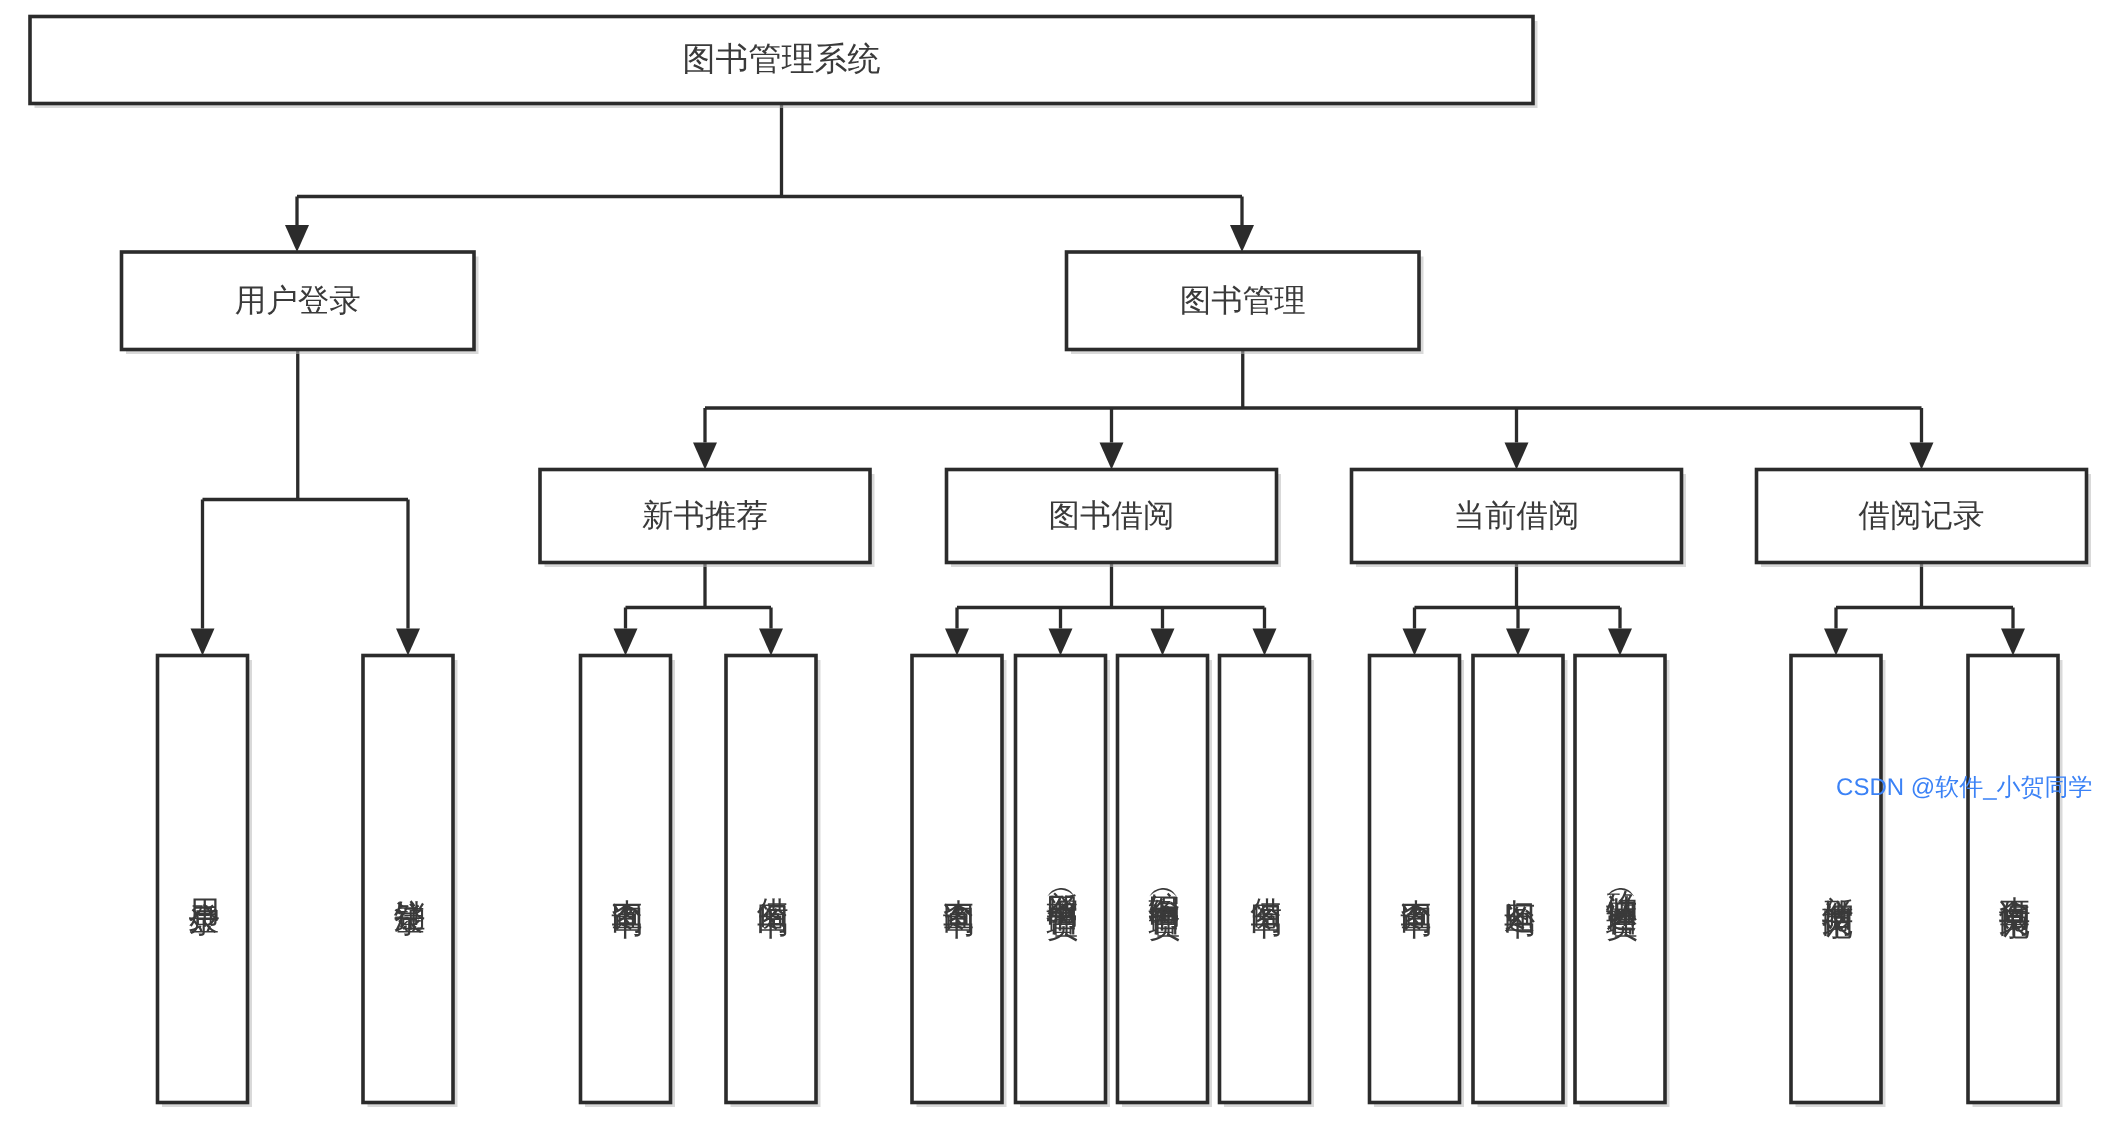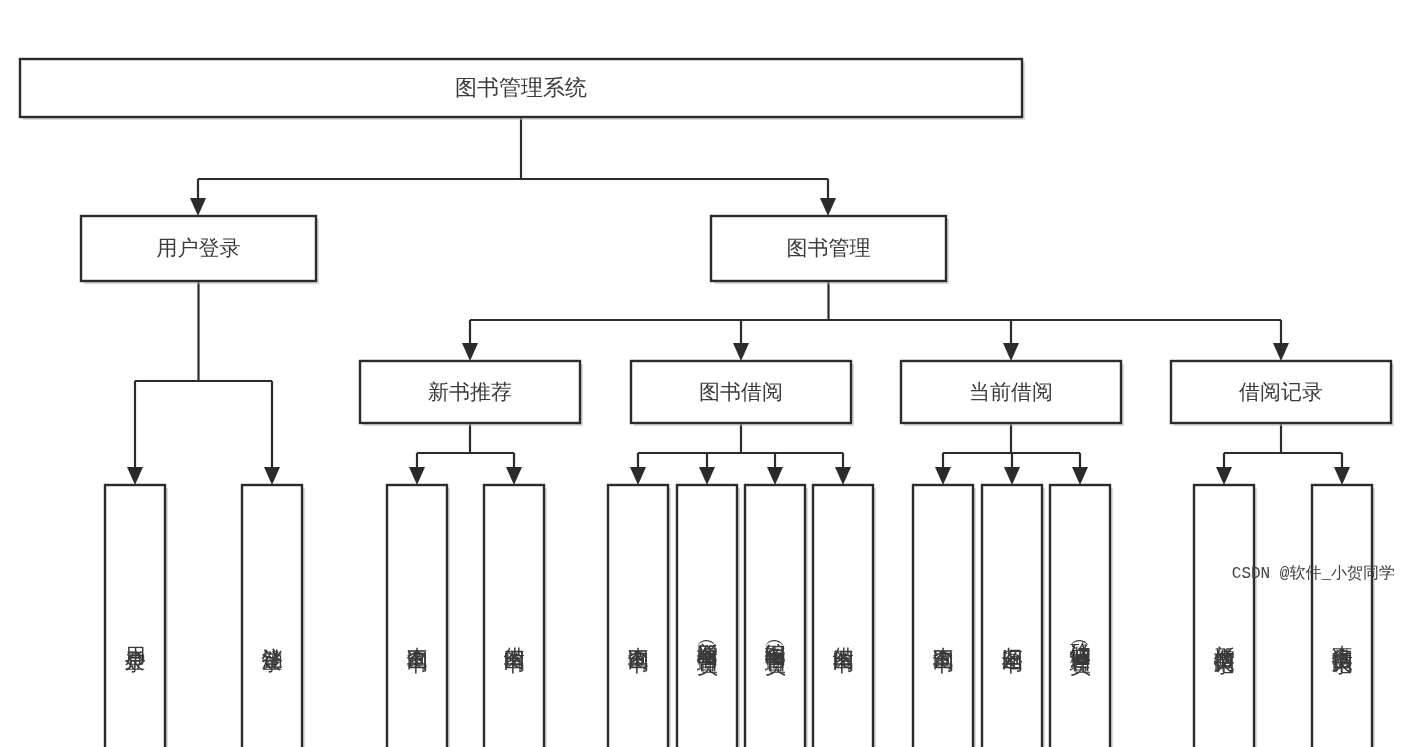--- a/index.html
+++ b/index.html
@@ -1,20 +1,20 @@
 <!DOCTYPE html>
 <html><head>
 <meta charset="utf-8">
 <style>
   html,body{margin:0;padding:0;background:#ffffff;}
   body{
     font-family:"Liberation Sans","DejaVu Sans",sans-serif;
     width:1405px;height:747px;overflow:hidden;position:relative;
   }
-  #stage{position:relative;width:1405px;height:542px;background:#fff;margin-top:48px;}
+  #stage{position:relative;width:1405px;height:542px;background:#fff;}
   svg#diagram{position:absolute;left:0;top:0;width:1405px;height:747px;display:block;}
 
   .node-box{
     fill:#ffffff;
     stroke:#2b2b2b;
     stroke-width:2.4;
   }
   .node-shadow{
     fill:#b9b9b9;
     opacity:.55;
@@ -51,23 +51,23 @@
     color:#3a3a3a;
     line-height:1.06;
     letter-spacing:2px;
     white-space:nowrap;
   }
 
   #watermark{
     position:absolute;
     right:10px;
     bottom:6px;
-    font-family:Liberation Mono, monospace;
+    font-family:Liberation Sans, sans-serif;
     font-size:16px;
-    color:#404040;
+    color:#3b82f6;
     white-space:nowrap;
     user-select:none;
     text-align:right;
   }
 </style>
 </head>
 <body>
 
 <div id="stage">
 

